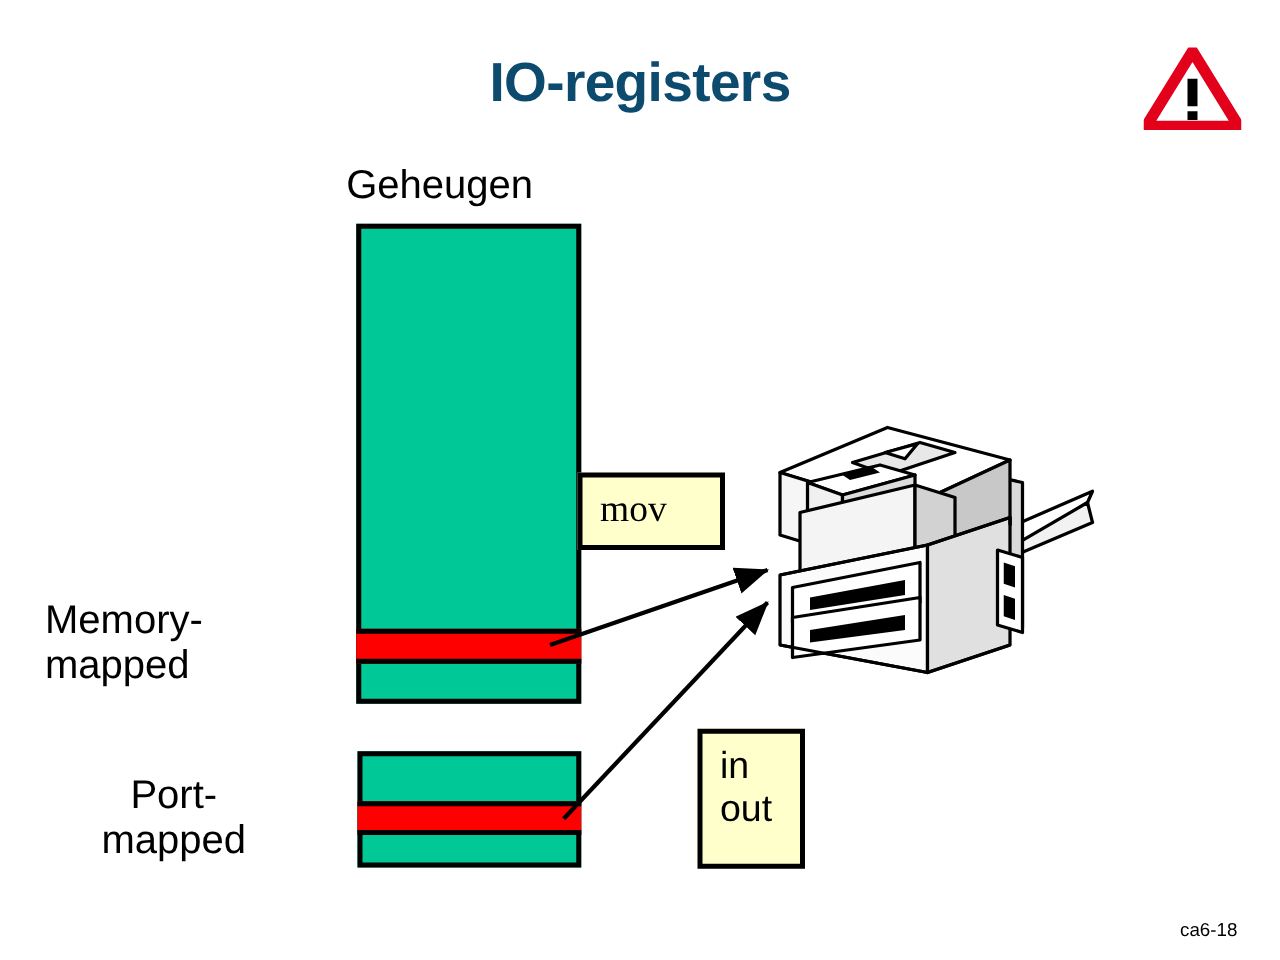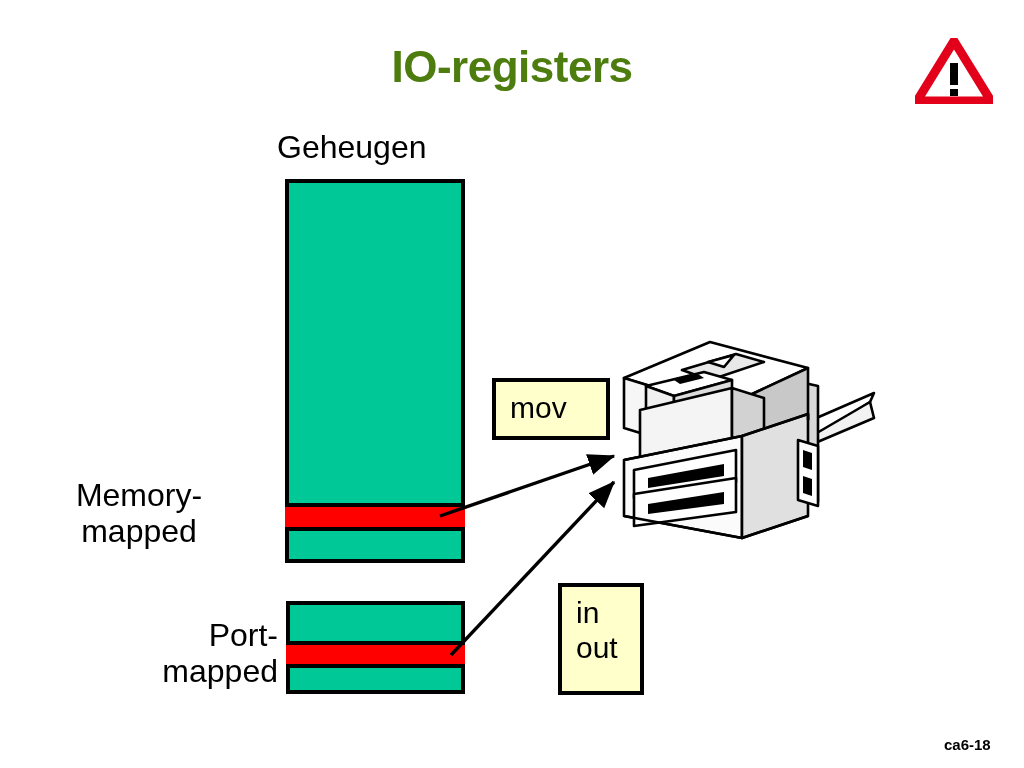--- a/index.html
+++ b/index.html
@@ -23,21 +23,21 @@
 
   
   #slide-title {
     position: absolute;
     left: 0;
     top: 42px;
     width: 1024px;
     text-align: center;
     font-size: 44px;
     font-weight: bold;
-    color: #4d7c0f;
+    color: #0c4a6e;
     letter-spacing: -0.5px;
   }
 
   
   #warning-icon {
     position: absolute;
     left: 915px;
     top: 38px;
     width: 78px;
     height: 66px;
@@ -53,27 +53,28 @@
     text-align: center;
   }
   #label-geheugen {
     left: 277px;
     top: 130px;
   }
   #label-memory-mapped {
     left: 0px;
     top: 478px;
     width: 278px;
-    text-align: center;
+    text-align: left;
+    padding-left: 36px;
   }
   #label-port-mapped {
     left: 0px;
     top: 618px;
     width: 278px;
-    text-align: right;
+    text-align: center;
   }
   #label-io-adresruimte {
     left: 248px;
     top: 708px;
   }
 
   
   #memory-bar {
     position: absolute;
     left: 285px;
@@ -134,24 +135,25 @@
     content: "";
     position: absolute;
     left: 8px;
     top: 8px;
     right: -12px;
     bottom: -12px;
     background: #9a9a9a;
     z-index: -1;
   }
   #note-mov {
-    left: 492px;
+    left: 462px;
     top: 378px;
     width: 118px;
     height: 62px;
+    font-family: Liberation Serif, serif;
   }
   #note-inout {
     left: 558px;
     top: 583px;
     width: 86px;
     height: 112px;
   }
   .note-line { display: block; }
 
   
@@ -172,21 +174,21 @@
     width: 290px;
     height: 232px;
   }
 
   
   #footer-code {
     position: absolute;
     left: 944px;
     top: 736px;
     font-size: 15px;
-    font-weight: bold;
+    font-weight: normal;
     color: #000000;
   }
 </style>
 </head>
 <body>
 
 <div class="slide">
 
   <div id="slide-title">IO-registers</div>
 

